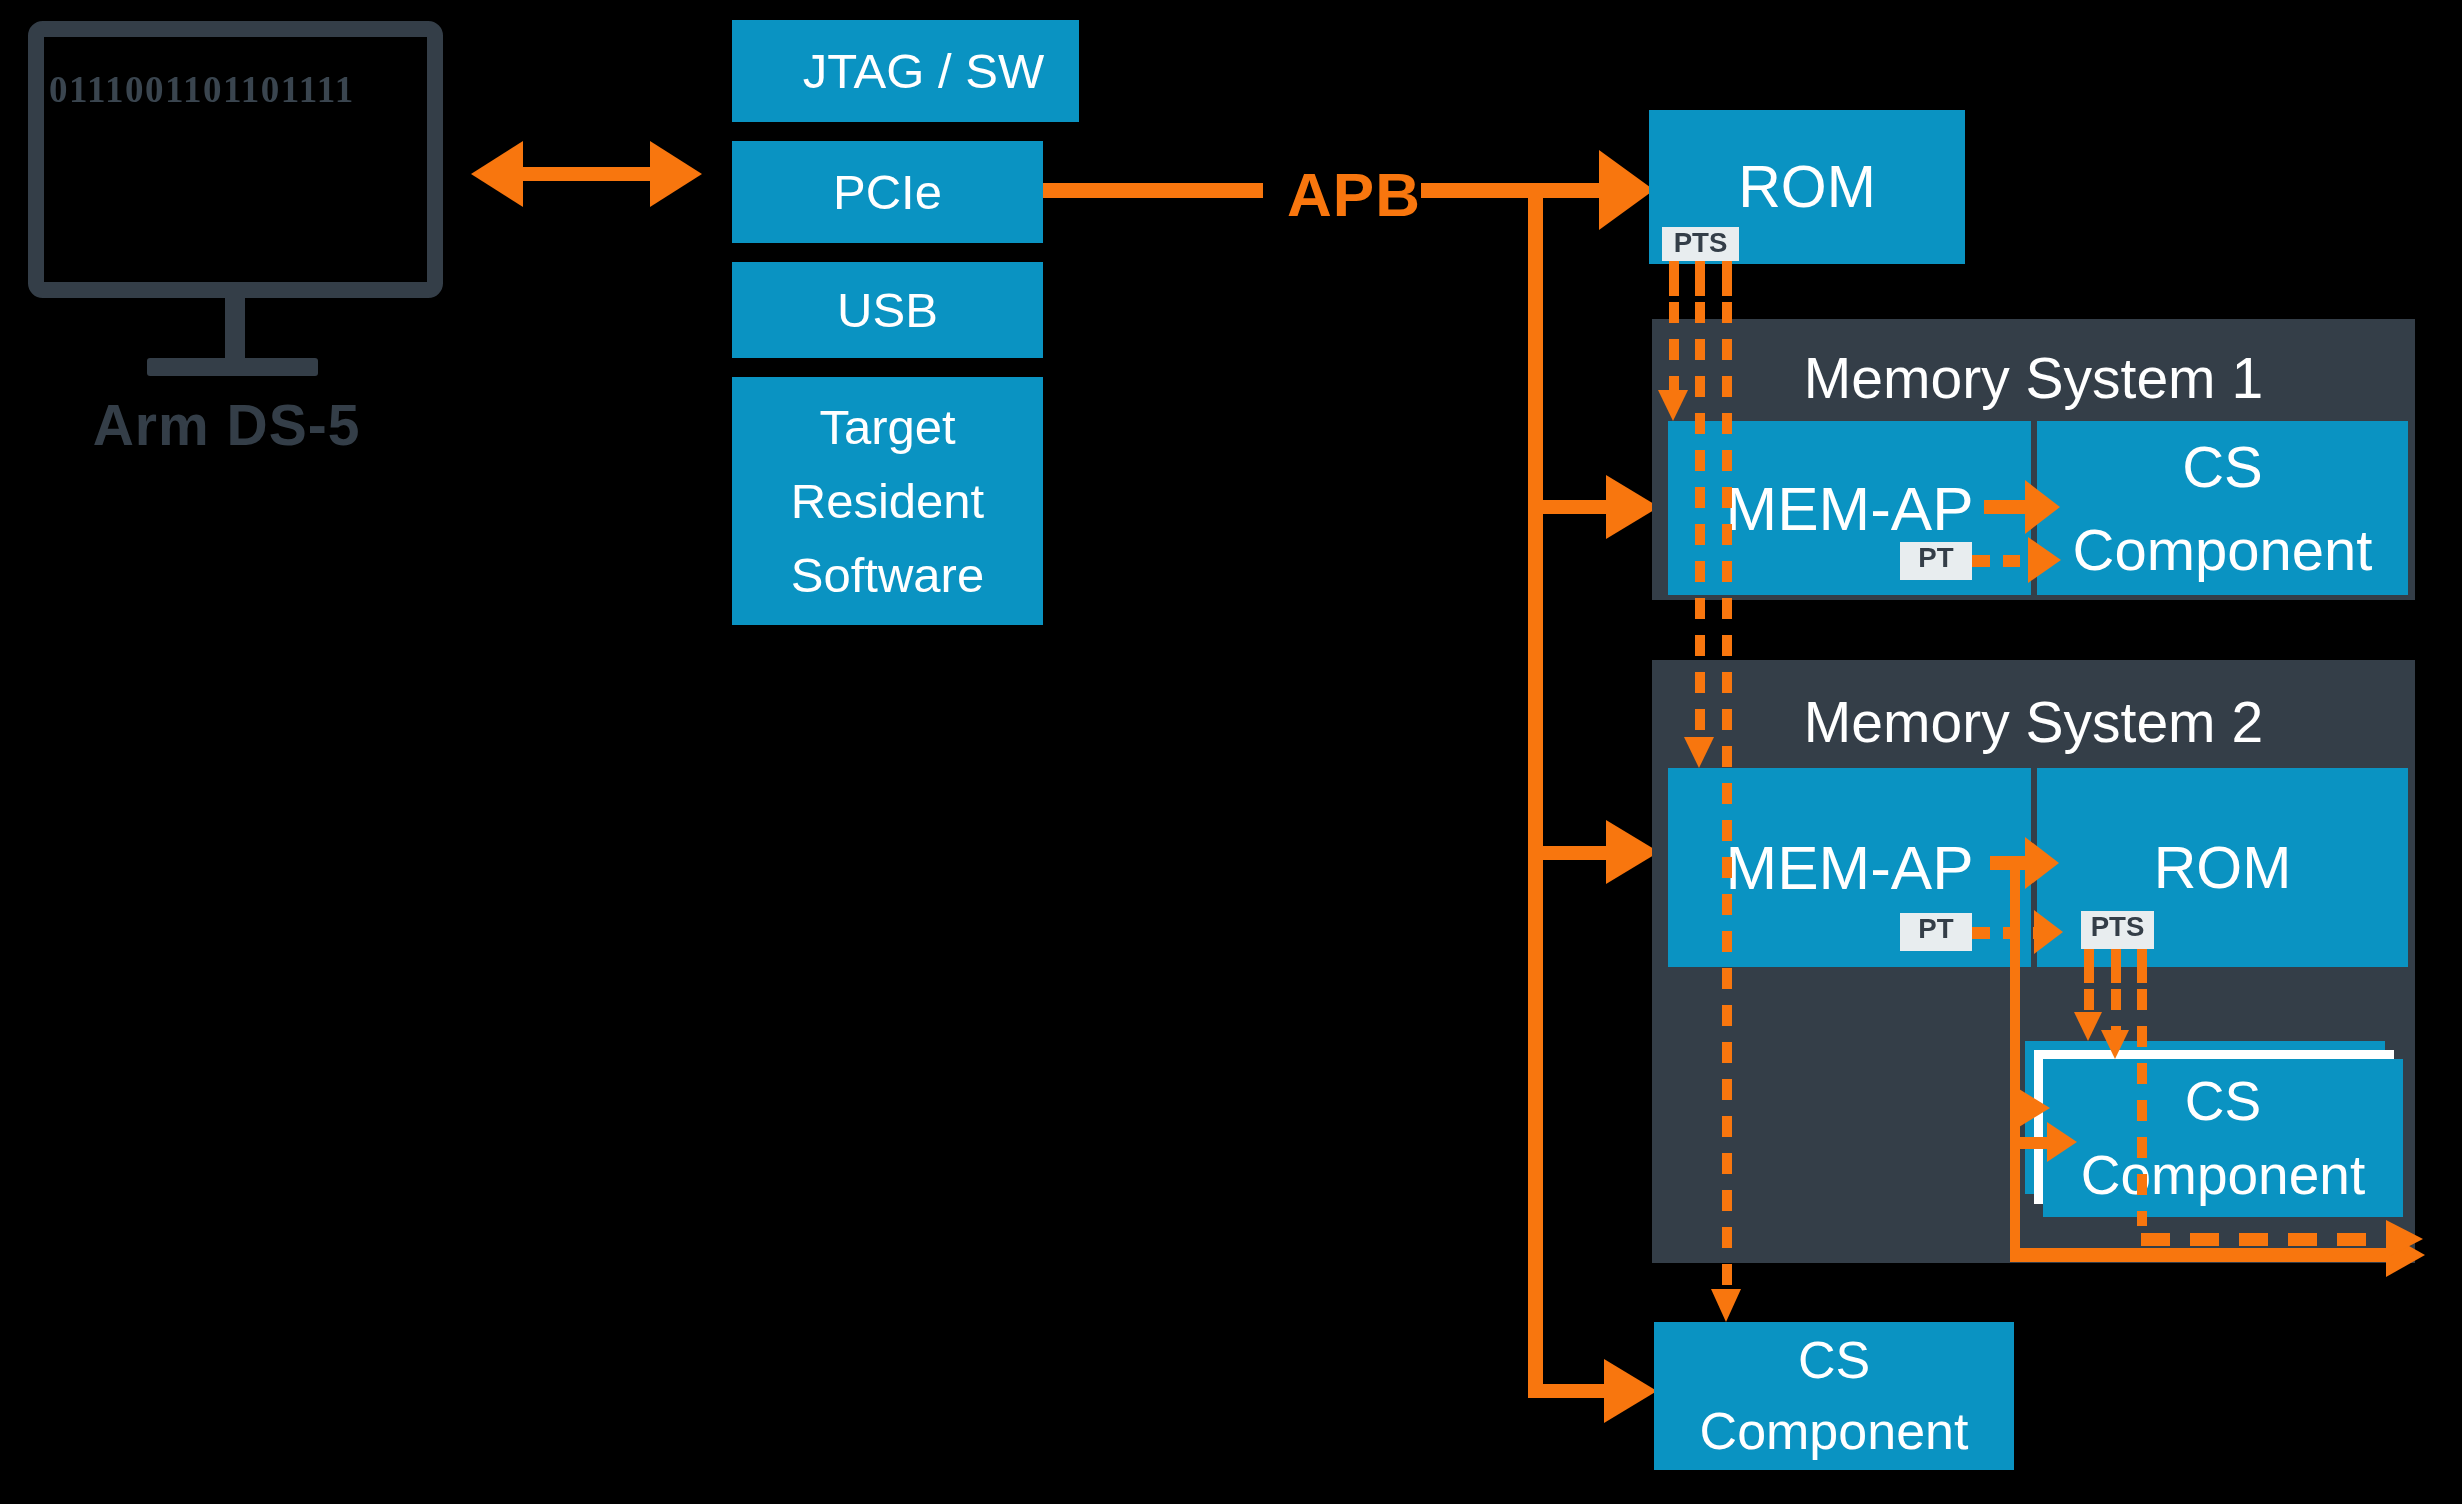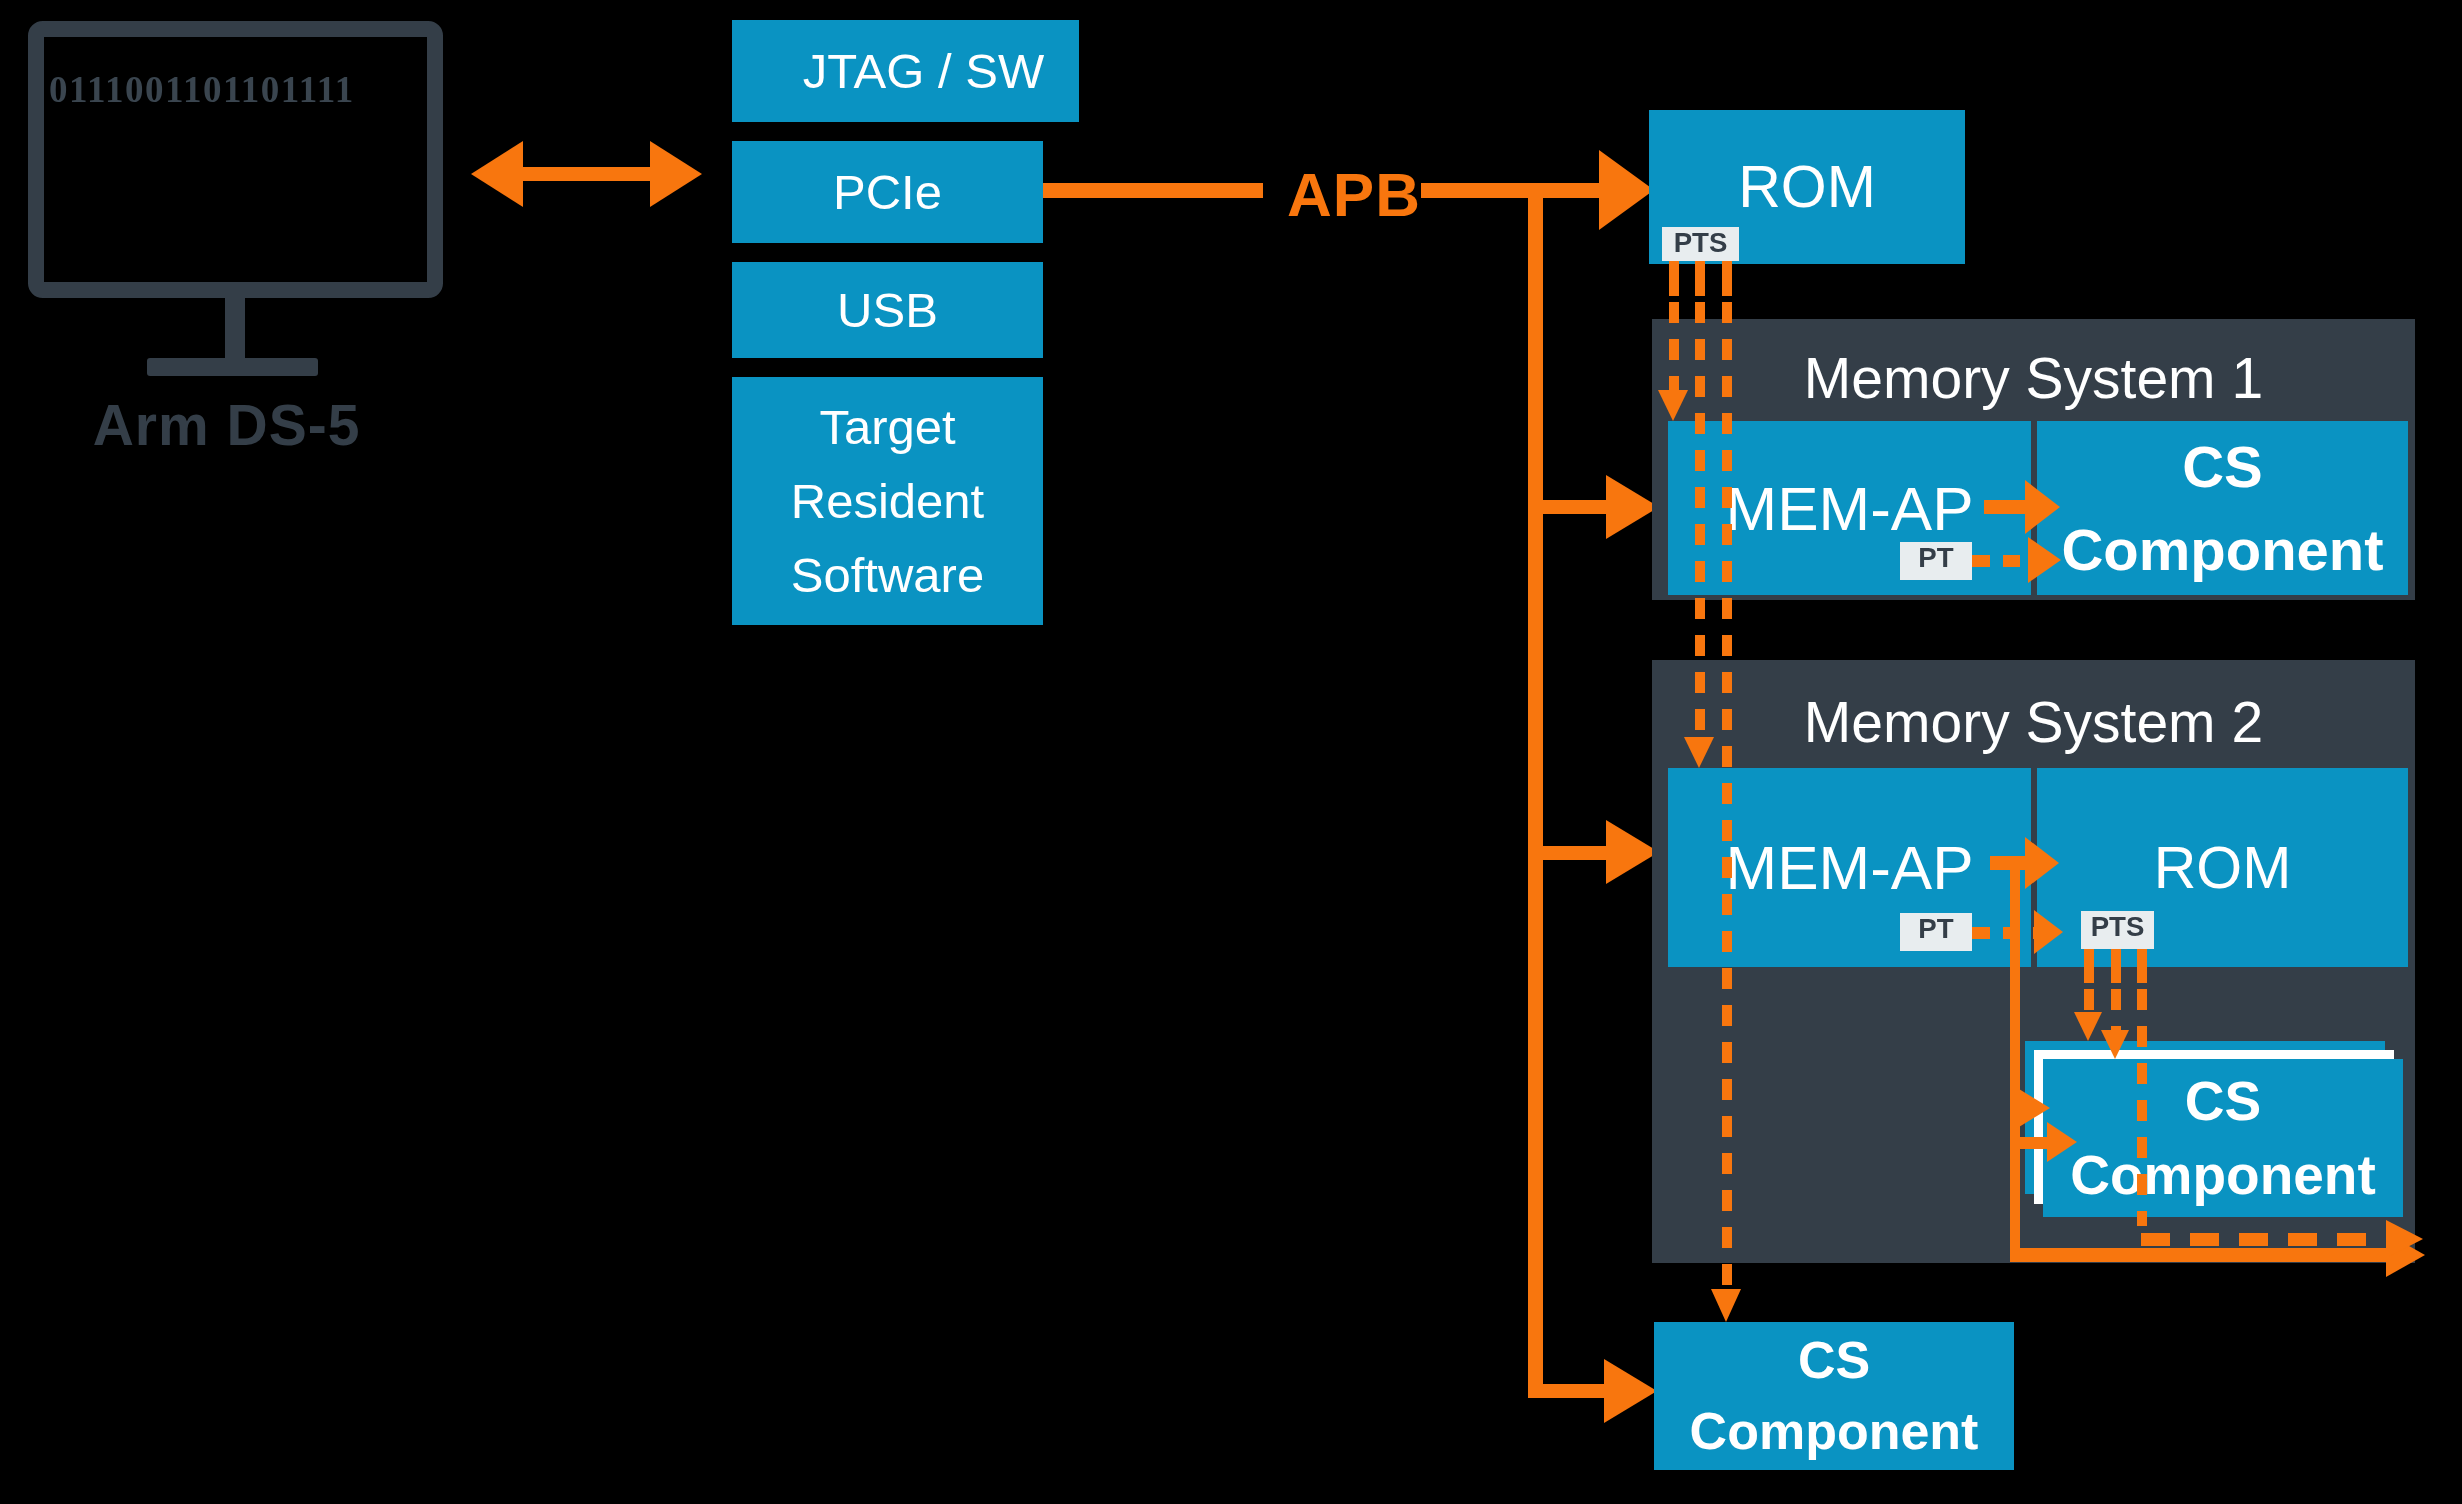--- a/index.html
+++ b/index.html
@@ -11,21 +11,21 @@
   .cont{background:#343e48;}
   .ctitle{color:#fff;text-align:center;font-size:57px;font-weight:400;}
   .tag{background:#e8edef;color:#343e48;display:flex;justify-content:center;
        font-weight:600;font-size:27.6px;}
   .ol{background:#f8760e;}
   .tri{width:0;height:0;}
   
   .dv{width:9.8px;background:repeating-linear-gradient(180deg,#f8760e 0 20.7px,transparent 20.7px 37px);}
   .dh{height:12.8px;background:repeating-linear-gradient(90deg,#f8760e 0 28.6px,transparent 28.6px 49px);}
   .dhs{height:11.8px;background:repeating-linear-gradient(90deg,#f8760e 0 17.7px,transparent 17.7px 30.5px);}
-  .wrapbox{display:flex;align-items:center;justify-content:center;text-align:center;color:#fff;font-weight:bold;}
+  .wrapbox{display:flex;align-items:center;justify-content:center;text-align:center;color:#fff;}
   .binline{color:#3a454f;font-weight:700;font-size:37px;line-height:47px;letter-spacing:1.5px;white-space:nowrap;}
 </style>
 </head>
 <body>
 
 <div id="canvas">
 
   <div class="abs" style="left:27.6px;top:21px;width:415px;height:277px;border:16.7px solid #343e48;border-radius:14.8px;background:#000;box-sizing:border-box;">
   </div>
   <div class="abs" style="left:49px;top:66px;width:364px;font-family:Liberation Serif, serif;">

